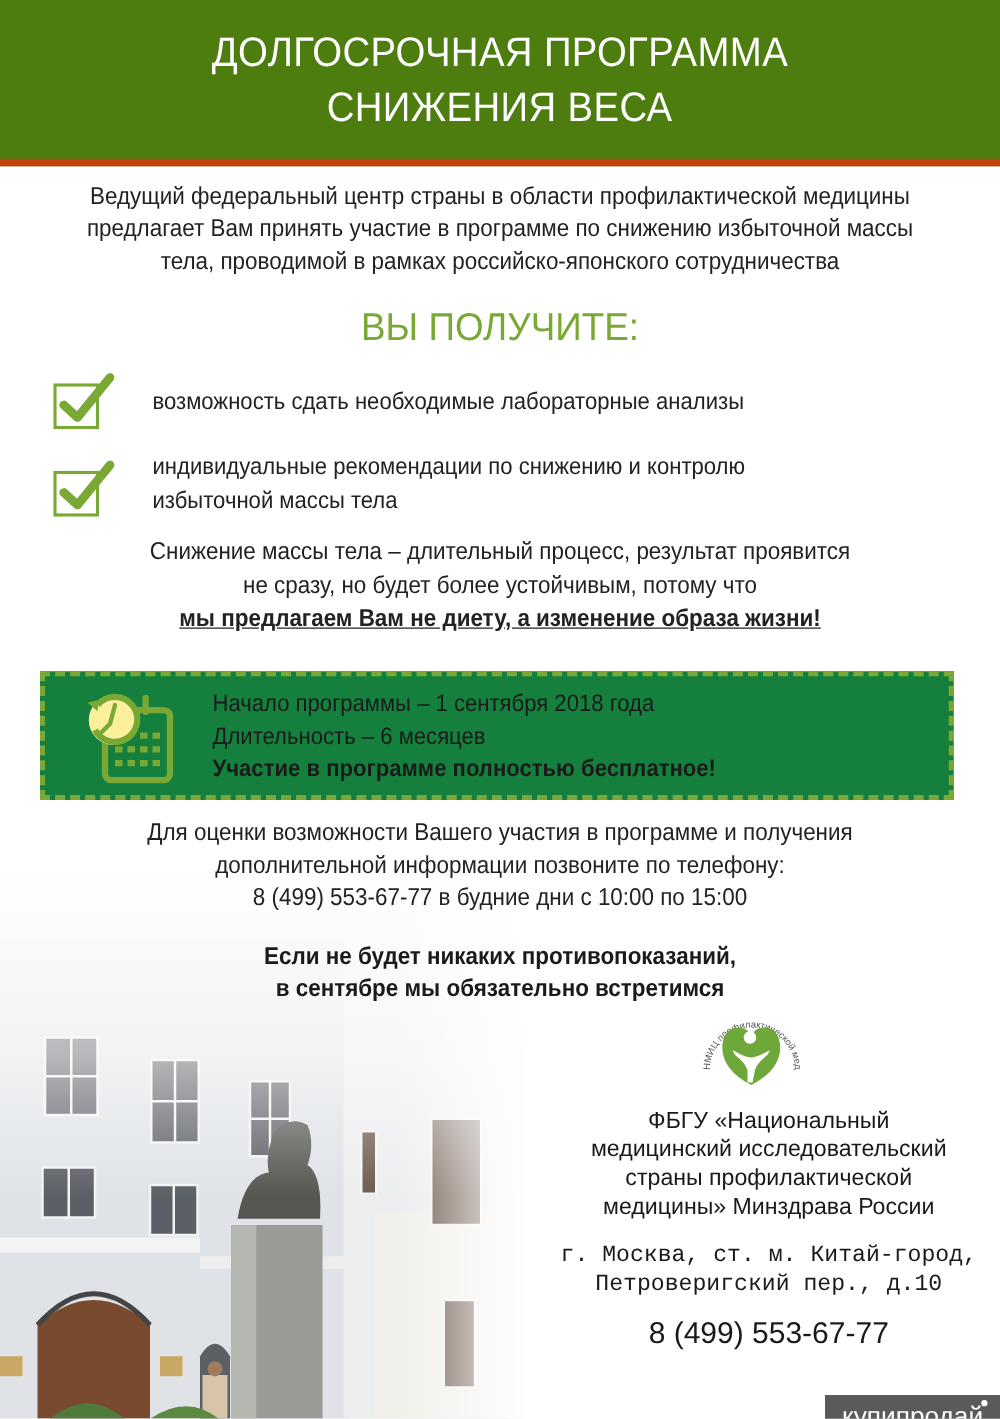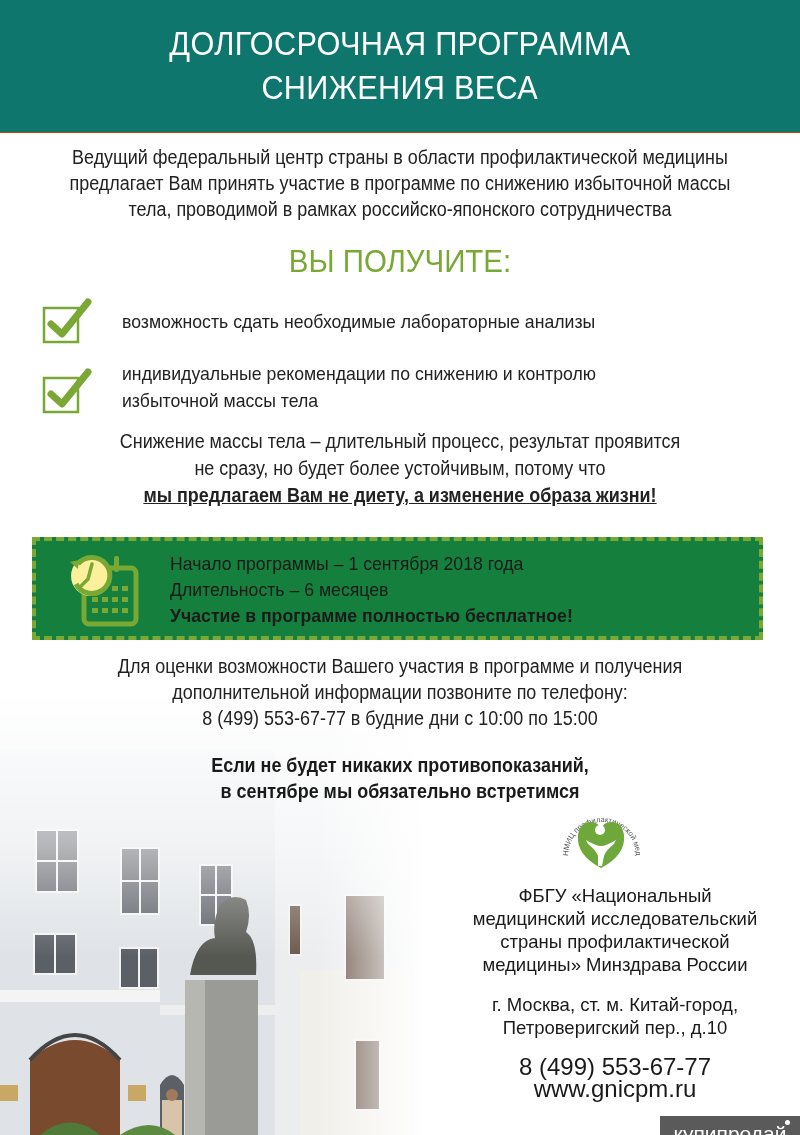--- a/index.html
+++ b/index.html
@@ -1,21 +1,21 @@
 <!DOCTYPE html>
 <html><head>
 <meta charset="utf-8">
 <style>
   * { box-sizing: border-box; margin: 0; padding: 0; }
   html, body { width: 800px; height: 1135px; background: #ffffff; overflow: hidden; }
   body { position: relative; font-family: "Liberation Sans", sans-serif; color: #1a1a1a; }
 
   .header {
     position: absolute; left: 0; top: 0; width: 800px; height: 133px;
-    background: #0f766e; border-bottom: 1px solid #c2410c;
+    background: #4d7c0f; border-bottom: 6px solid #c2410c;
     display: flex; flex-direction: column; align-items: center; justify-content: center;
   }
   .header .line {
     color: #ffffff; font-size: 33px; line-height: 44px; letter-spacing: 0.3px;
     transform: scaleX(0.93);
   }
 
   .intro {
     position: absolute; left: 0; top: 144px; width: 800px; text-align: center;
     font-size: 19.5px; line-height: 26px; color: #222;
@@ -65,21 +65,21 @@
   .photo svg { position: absolute; left: 0; top: 0; }
 
   .logo { position: absolute; left: 556px; top: 800px; width: 90px; height: 80px; }
 
   .org {
     position: absolute; left: 430px; top: 884px; width: 370px; text-align: center;
     font-size: 18.5px; line-height: 23px; color: #1a1a1a;
   }
   .addr {
     position: absolute; left: 430px; top: 993px; width: 370px; text-align: center;
-    font-size: 18.5px; line-height: 23px; color: #1a1a1a;
+    font-size: 18.5px; line-height: 23px; color: #1a1a1a; font-family: Liberation Mono, monospace;
   }
   .phone {
     position: absolute; left: 430px; top: 1056px; width: 370px; text-align: center;
     font-size: 24px; line-height: 22px; color: #1a1a1a;
   }
 
   .watermark {
     position: absolute; left: 660px; top: 1092px; width: 140px; height: 35px;
     background: #5a5a5a; color: #ffffff; font-size: 21px; line-height: 35px; text-align: center; margin-top: 24px;
   }
@@ -266,19 +266,18 @@
   <div>медицины» Минздрава России</div>
 </div>
 
 <div class="addr">
   <div>г. Москва, ст. м. Китай-город,</div>
   <div>Петроверигский пер., д.10</div>
 </div>
 
 <div class="phone">
   <div>8 (499) 553-67-77</div>
-  <div>www.gnicpm.ru</div>
 </div>
 
 <div class="watermark">
   <span>купипродай</span>
   <span class="dot"></span>
 </div>
 
 </body></html>

